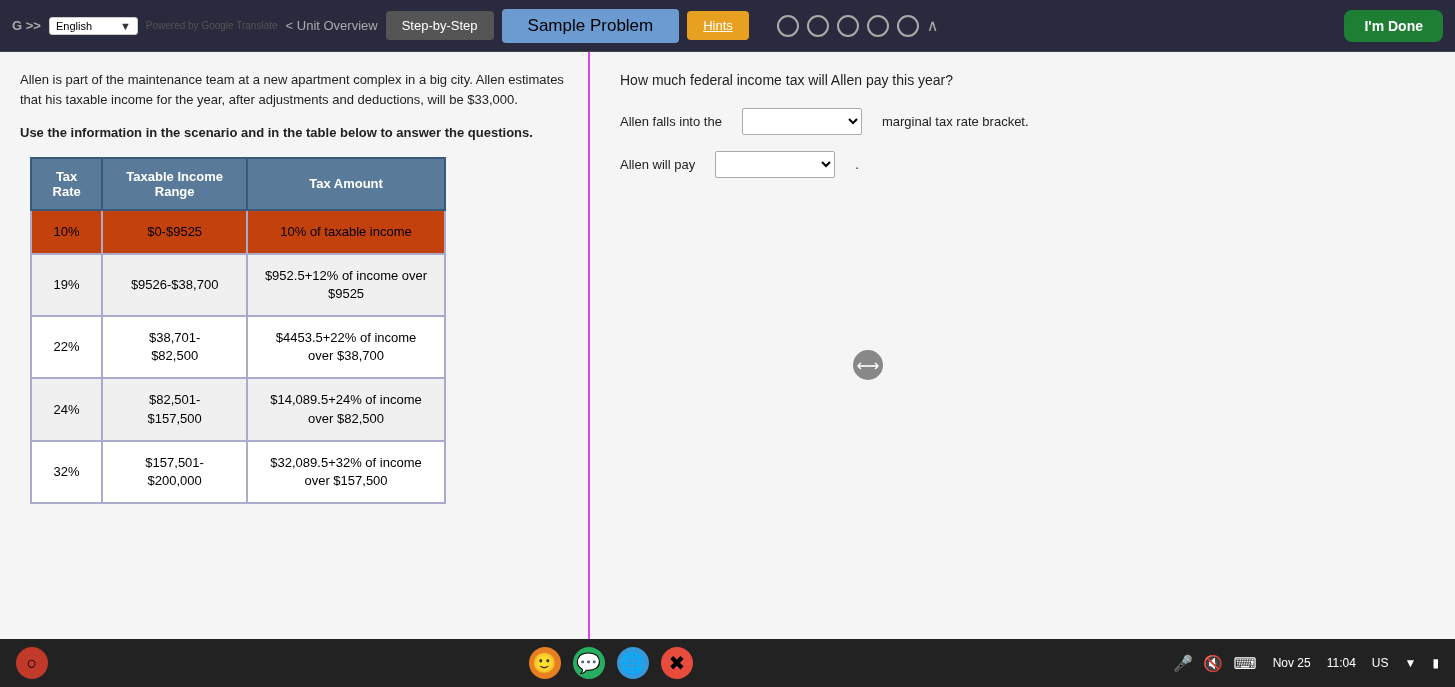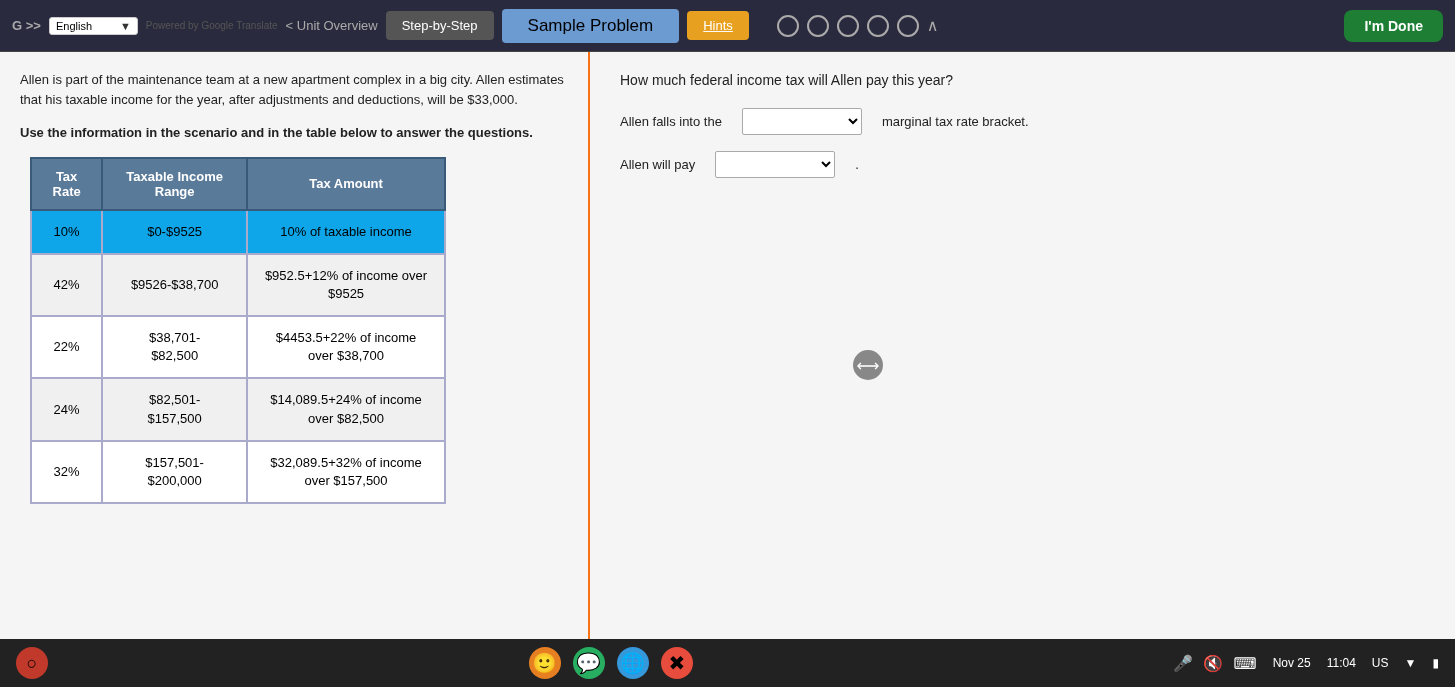--- a/index.html
+++ b/index.html
@@ -115,21 +115,21 @@
       display: flex;
       height: calc(687px - 52px - 30px);
       background: #e8e8e8;
     }
 
     
     .left-panel {
       width: 590px;
       background: #f5f5f5;
       padding: 18px 20px;
-      border-right: 2px solid #f97316;
+      border-right: 2px solid #d946ef;
       overflow-y: auto;
     }
     .scenario-text {
       font-size: 13px;
       color: #222;
       line-height: 1.5;
       margin-bottom: 14px;
     }
     .instruction-text {
       font-size: 13px;
@@ -320,27 +320,27 @@
       <table class="tax-table">
         <thead>
           <tr>
             <th>Tax Rate</th>
             <th>Taxable Income Range</th>
             <th>Tax Amount</th>
           </tr>
         </thead>
         <tbody id="tax-table-body">
 
-        <tr style="background: #0ea5e9;">
+        <tr style="background: #c2410c;">
               <td>10%</td>
               <td>$0-$9525</td>
               <td>10% of taxable income</td>
             </tr>
             <tr style="background: rgb(240, 240, 240);">
-              <td>42%</td>
+              <td>19%</td>
               <td>$9526-$38,700</td>
               <td>$952.5+12% of income over $9525</td>
             </tr>
             <tr style="background: white;">
               <td>22%</td>
               <td>$38,701-<br>$82,500</td>
               <td>$4453.5+22% of income over $38,700</td>
             </tr>
             <tr style="background: rgb(240, 240, 240);">
               <td>24%</td>

